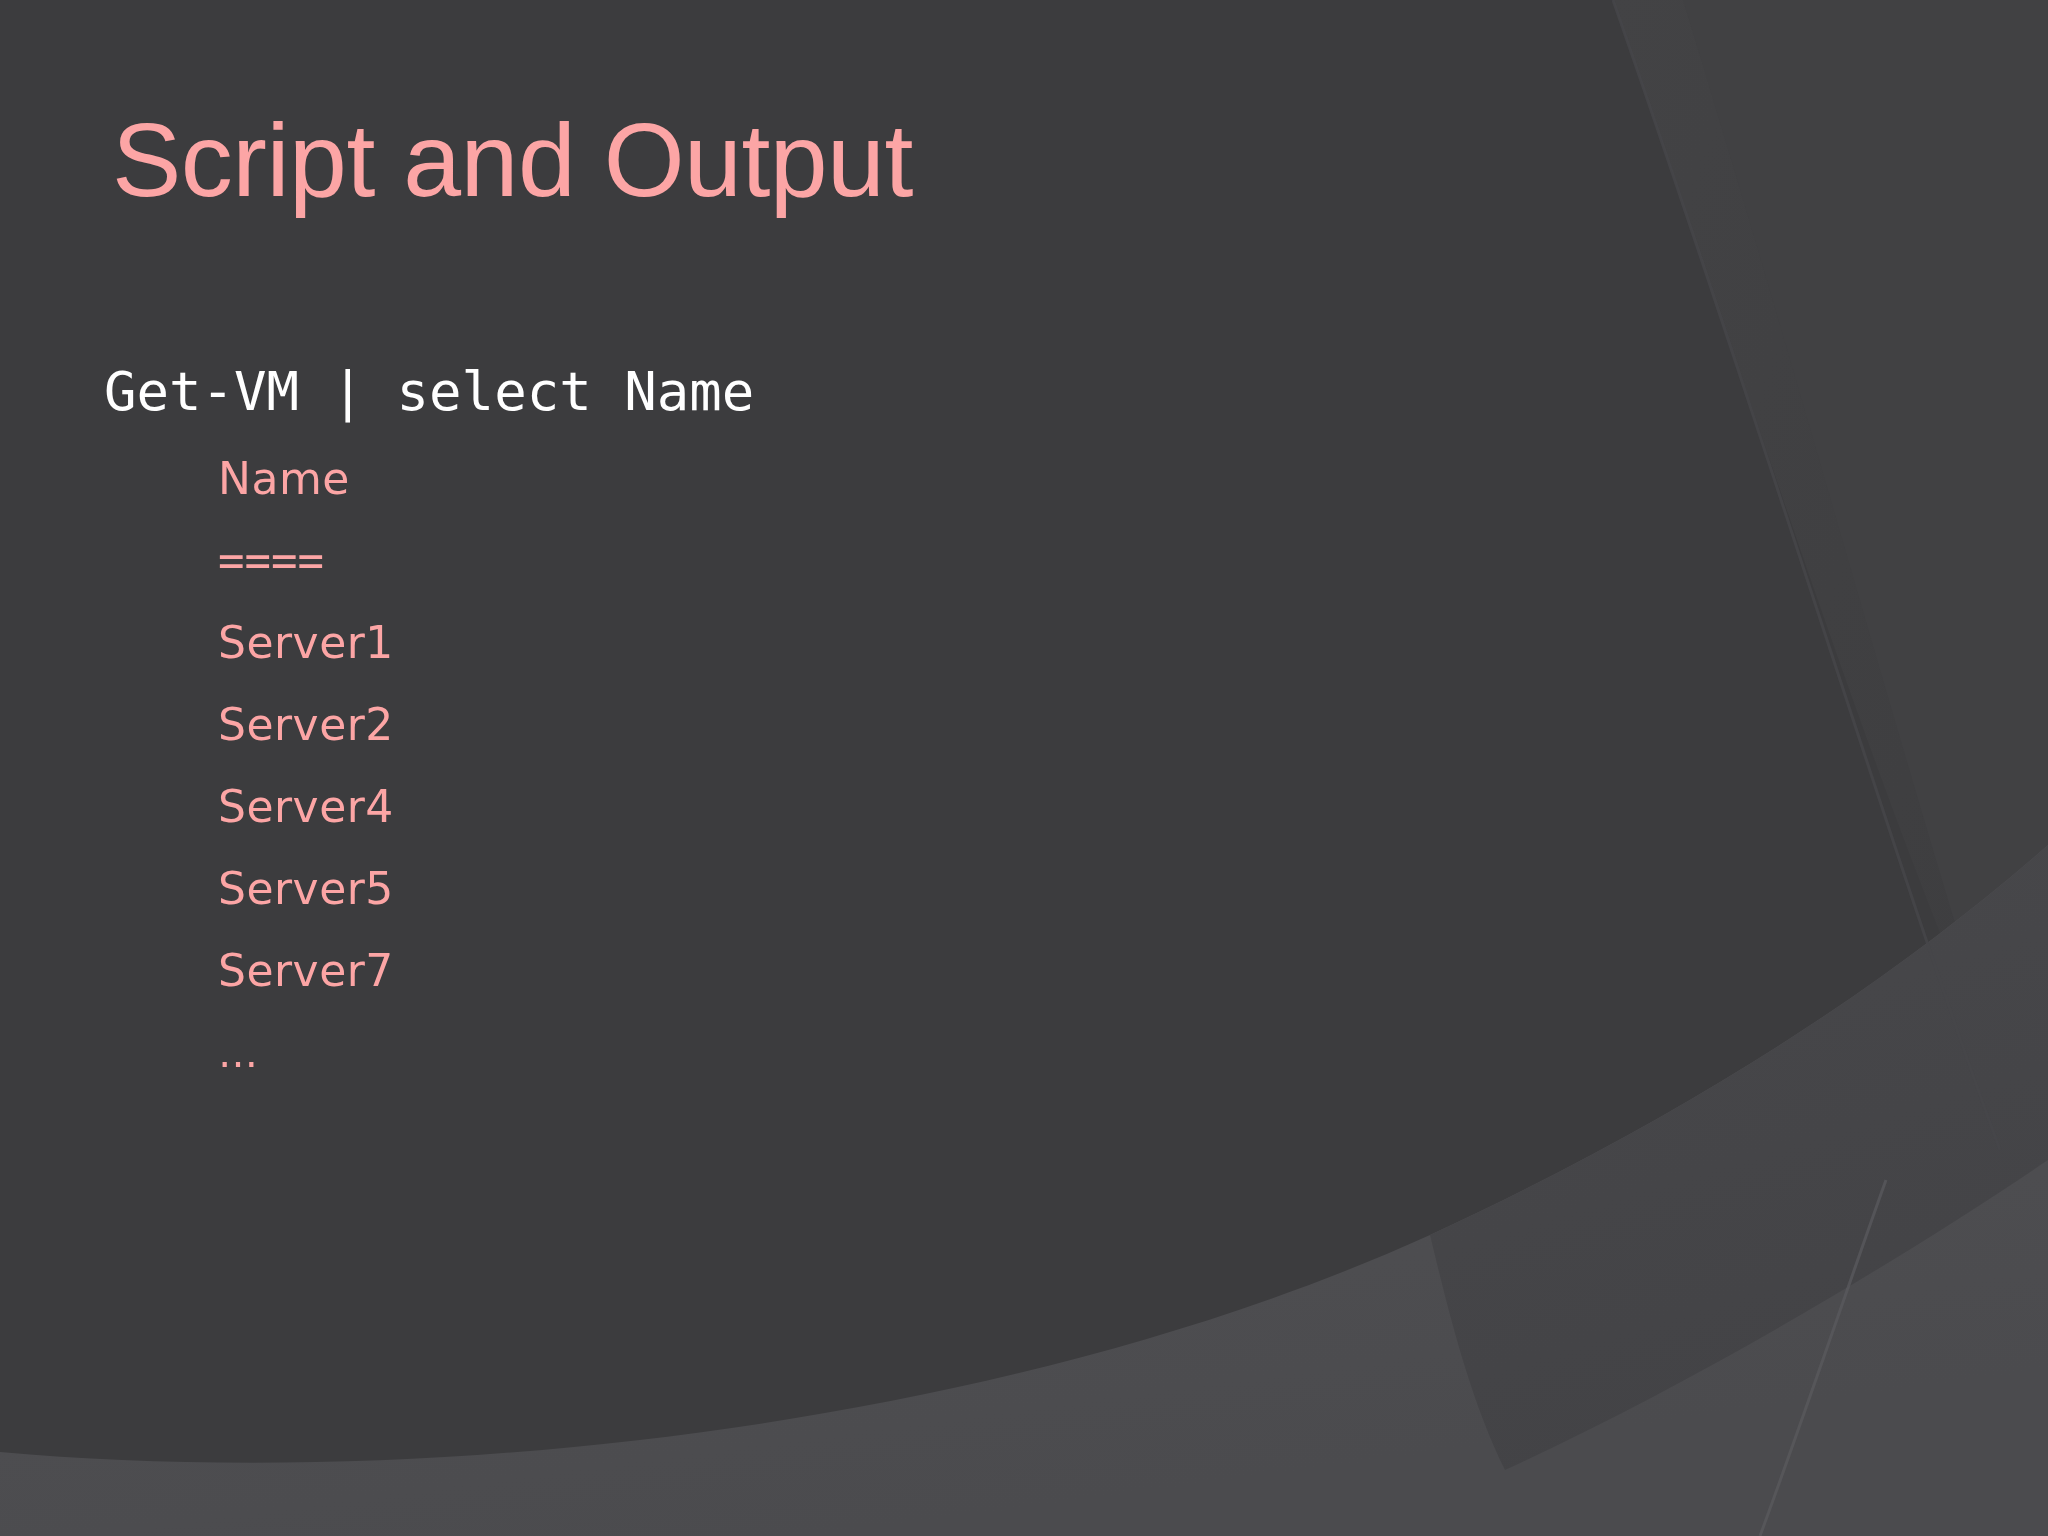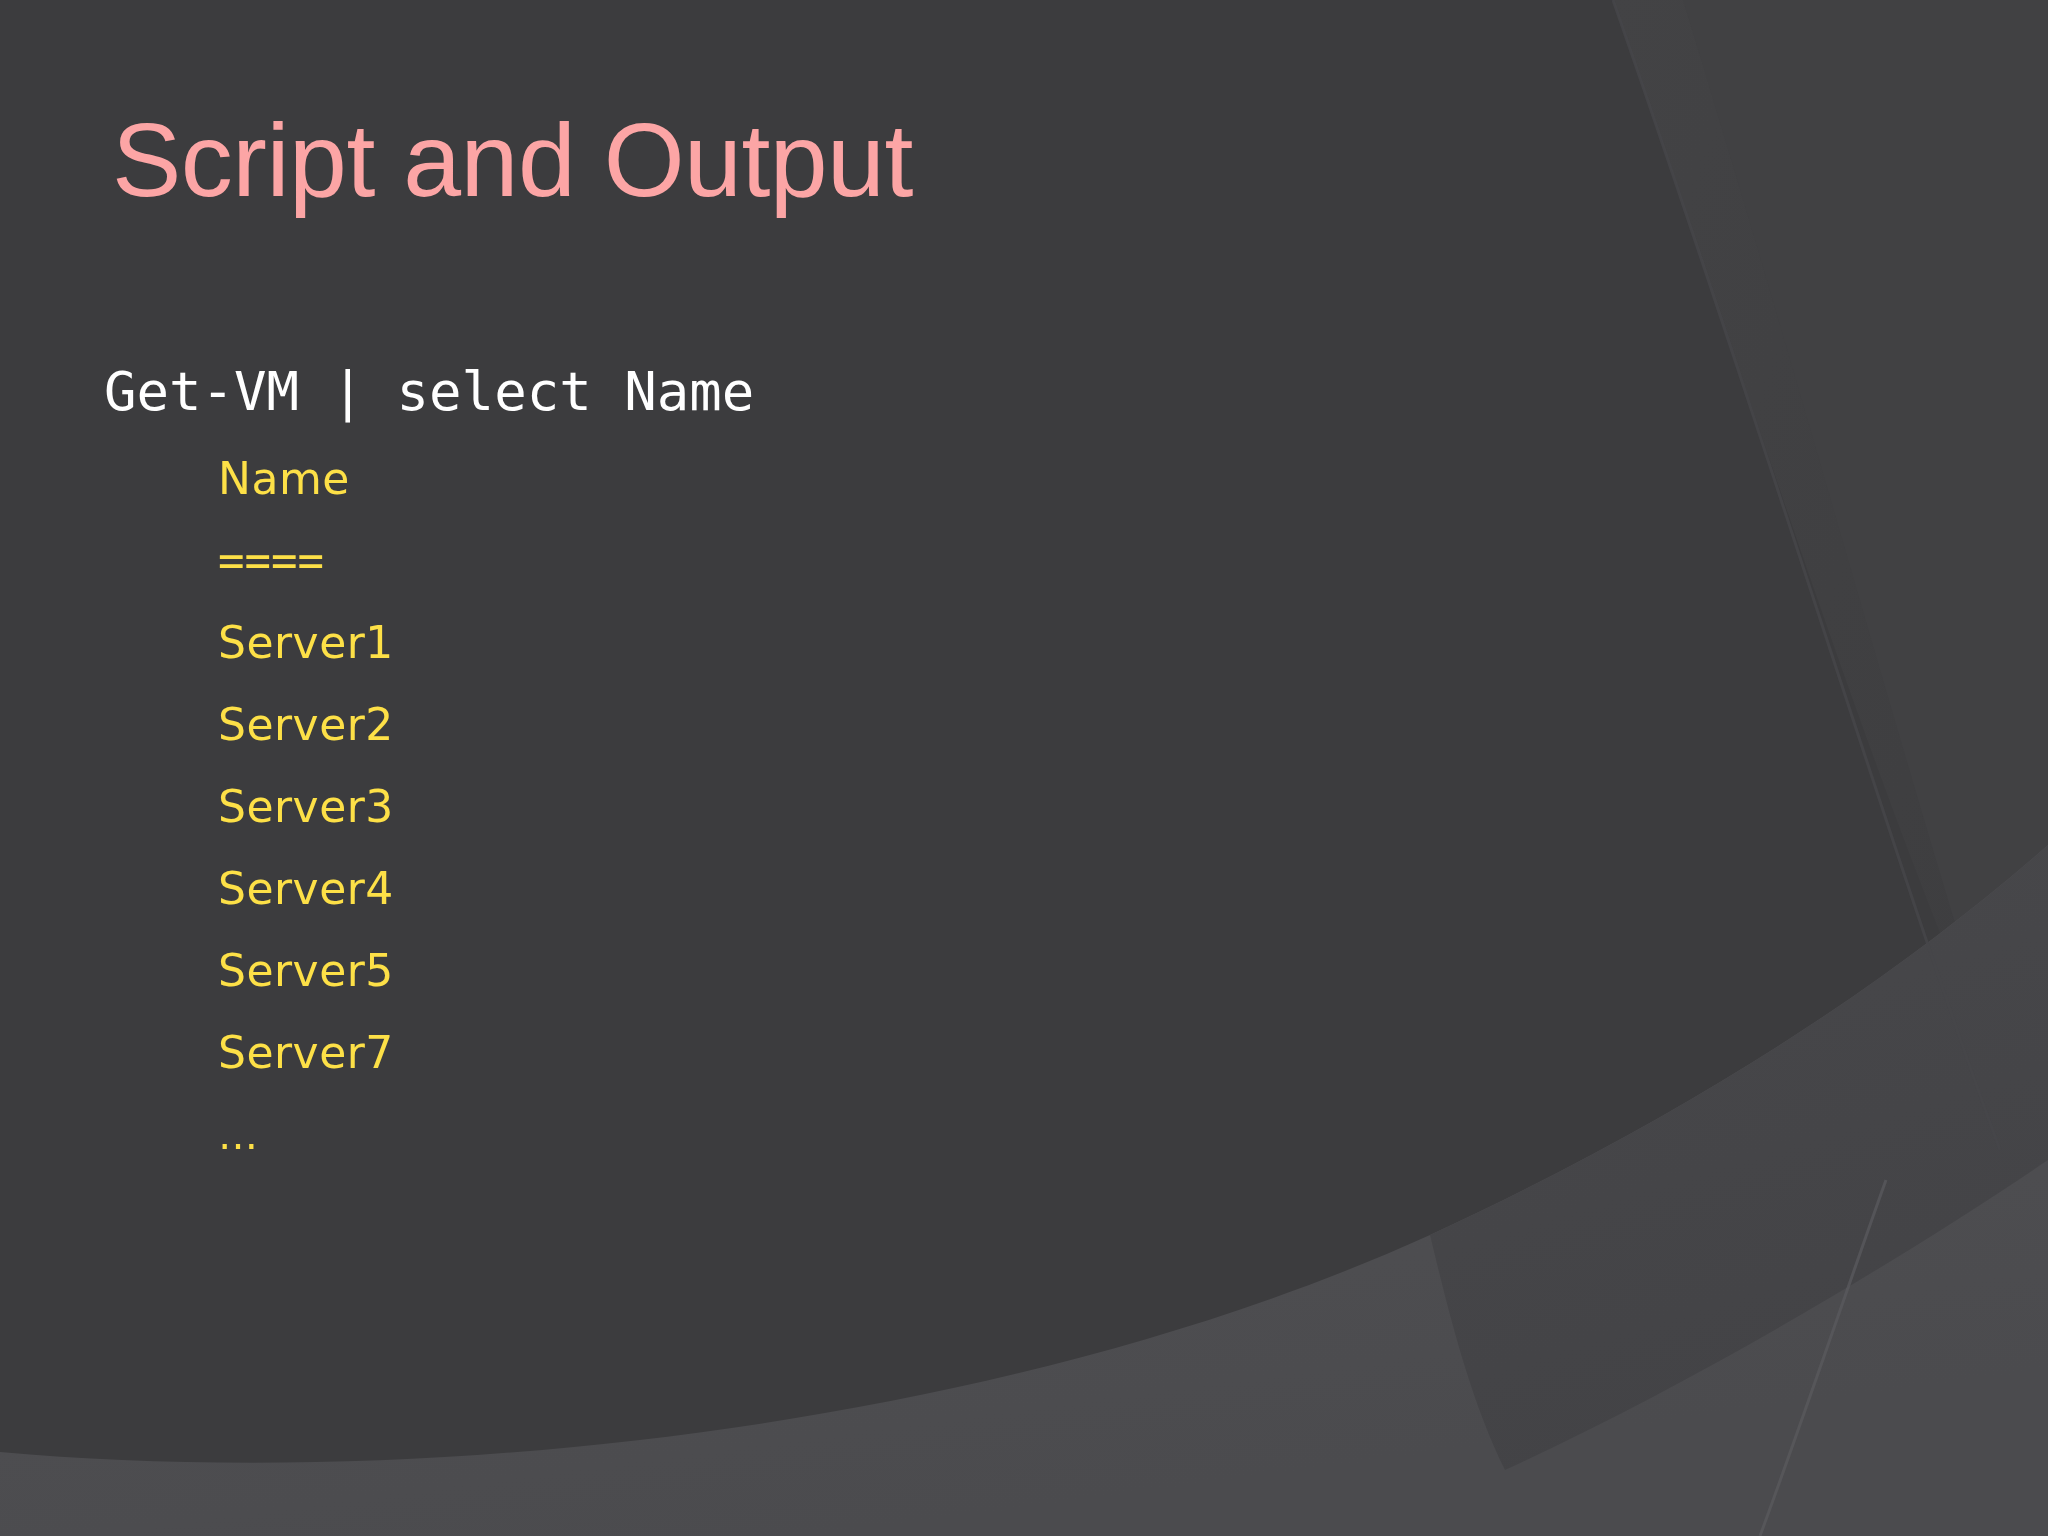--- a/index.html
+++ b/index.html
@@ -58,21 +58,21 @@
     white-space: pre;
   }
 
   .out-list {
     list-style: none;
     margin: 0;
     padding: 0 0 0 218px;
   }
 
   .out-line {
-    color: #fde047;
+    color: #fca5a5;
     font-family: "DejaVu Sans", "Liberation Sans", sans-serif;
     font-size: 44px;
     line-height: 1.0;
     height: 82px;
     display: flex;
     align-items: center;
     white-space: pre;
     letter-spacing: 0.5px;
   }
 
@@ -143,21 +143,20 @@
 
   <div class="body-block">
 
     <div class="cmd-line">Get-VM | select Name</div>
 
     <ul class="out-list">
       <li class="out-line">Name</li>
       <li class="out-line rule">====</li>
       <li class="out-line">Server1</li>
       <li class="out-line">Server2</li>
-      <li class="out-line">Server3</li>
       <li class="out-line">Server4</li>
       <li class="out-line">Server5</li>
       <li class="out-line">Server7</li>
       <li class="out-line ellipsis">…</li>
     </ul>
 
   </div>
 
 </div>
 

